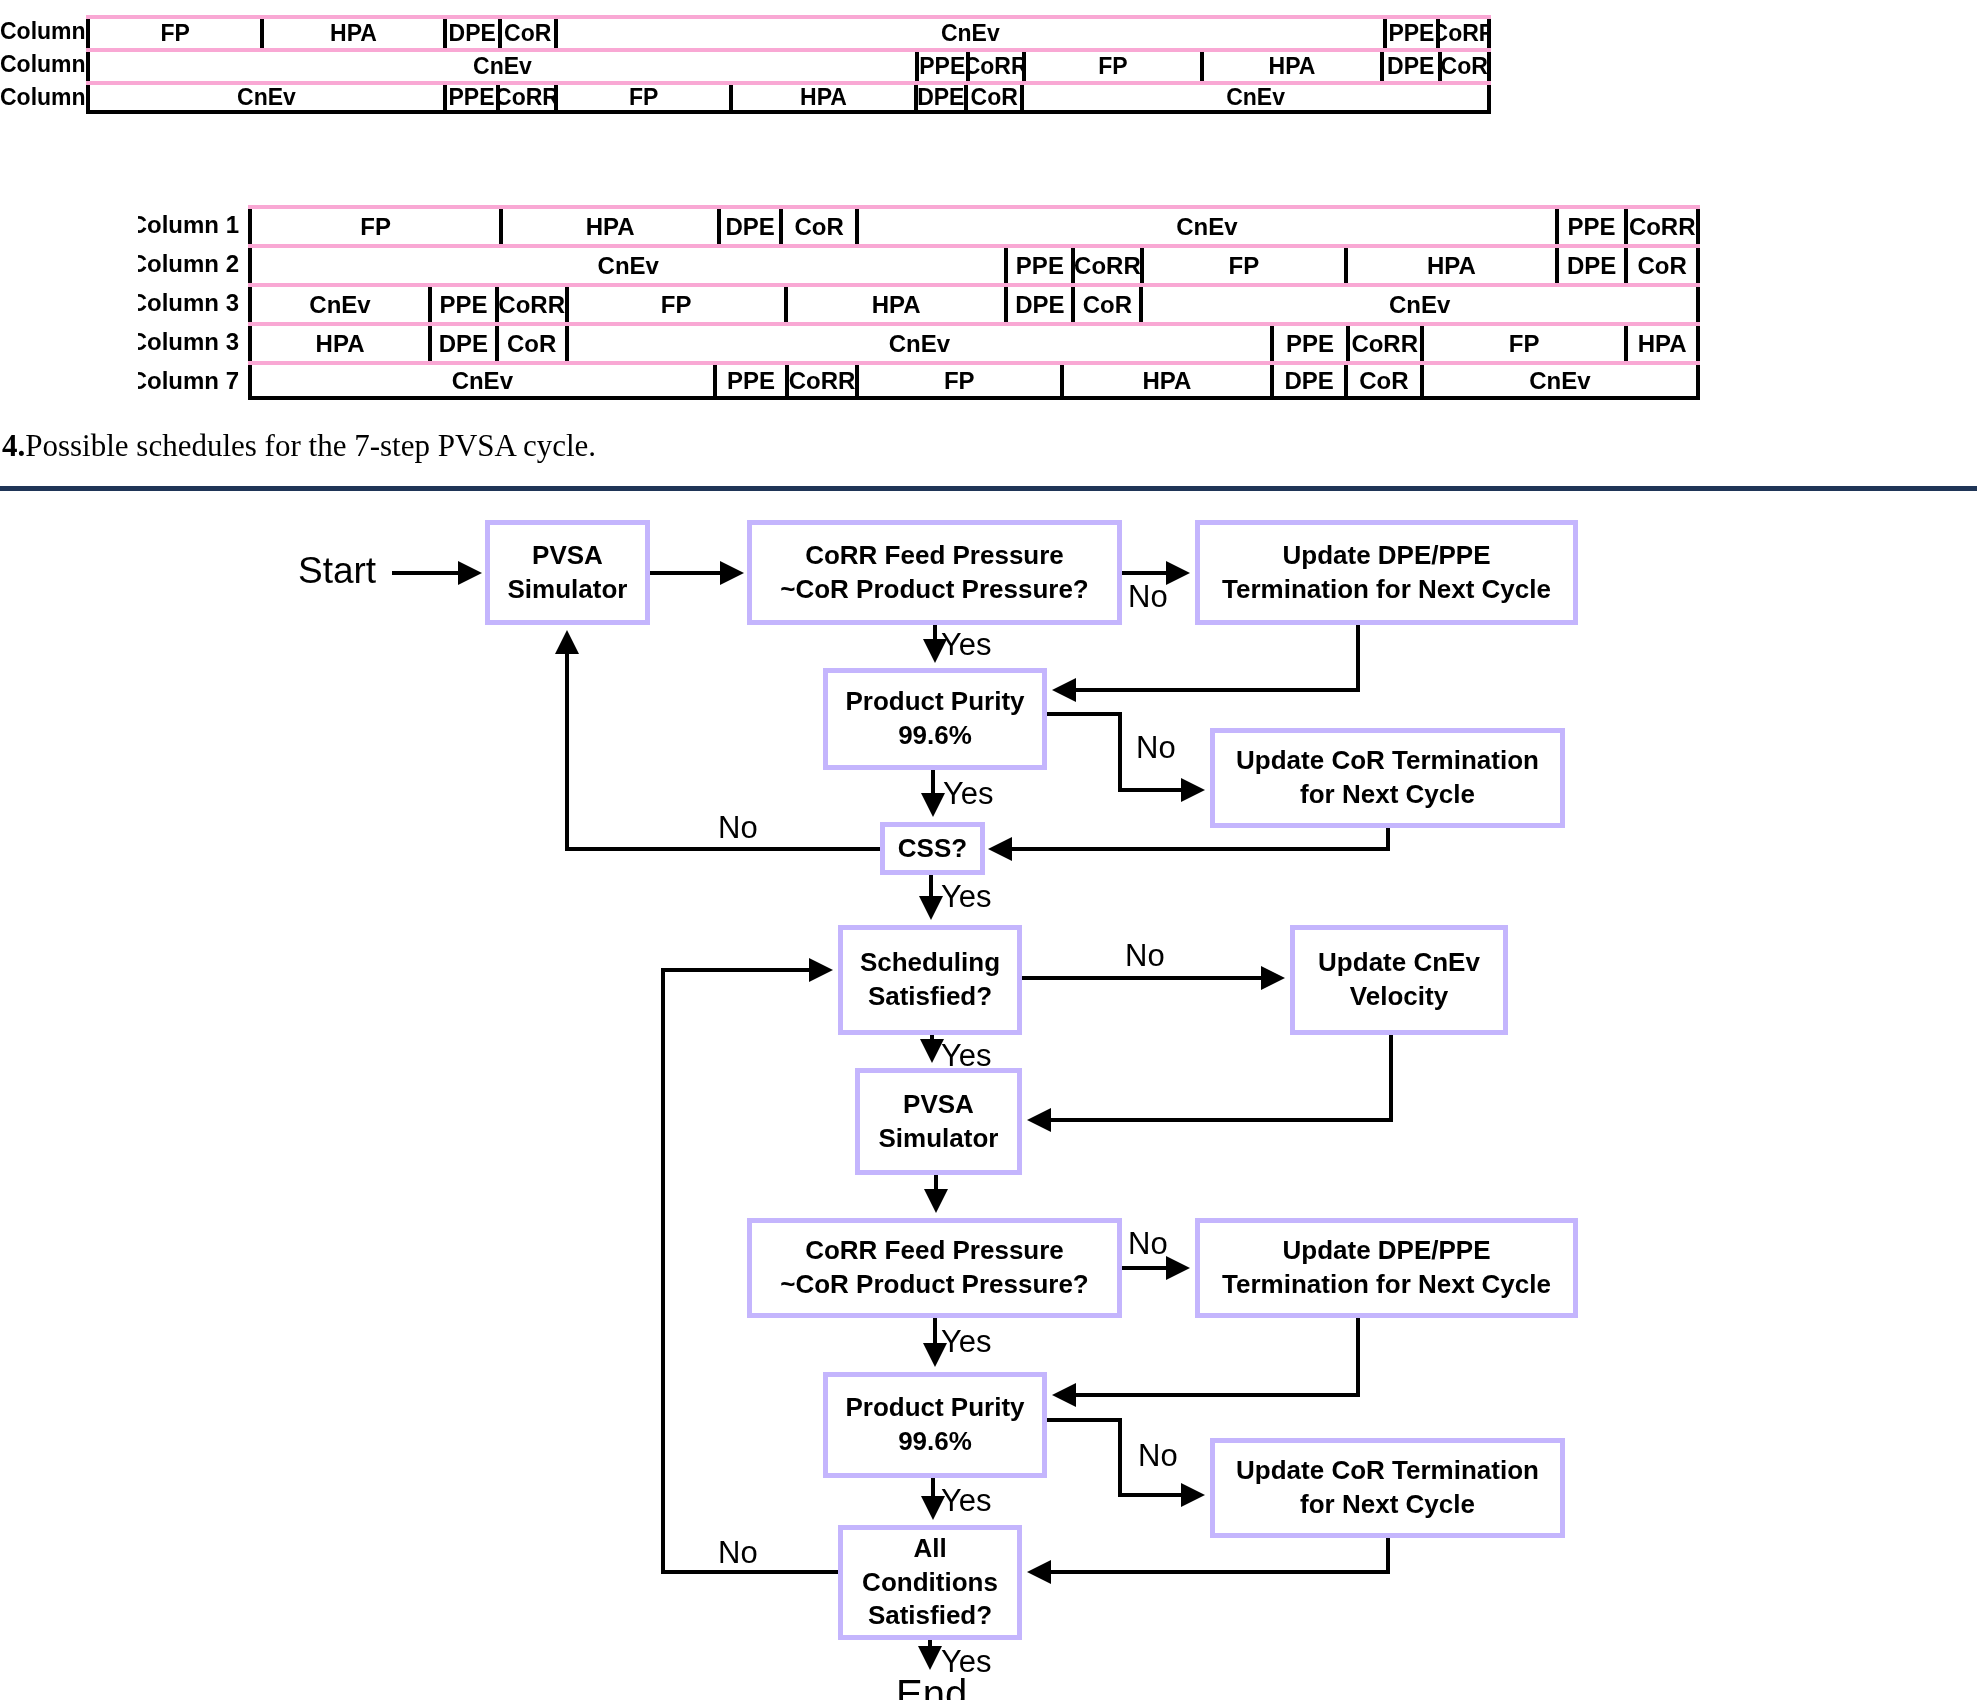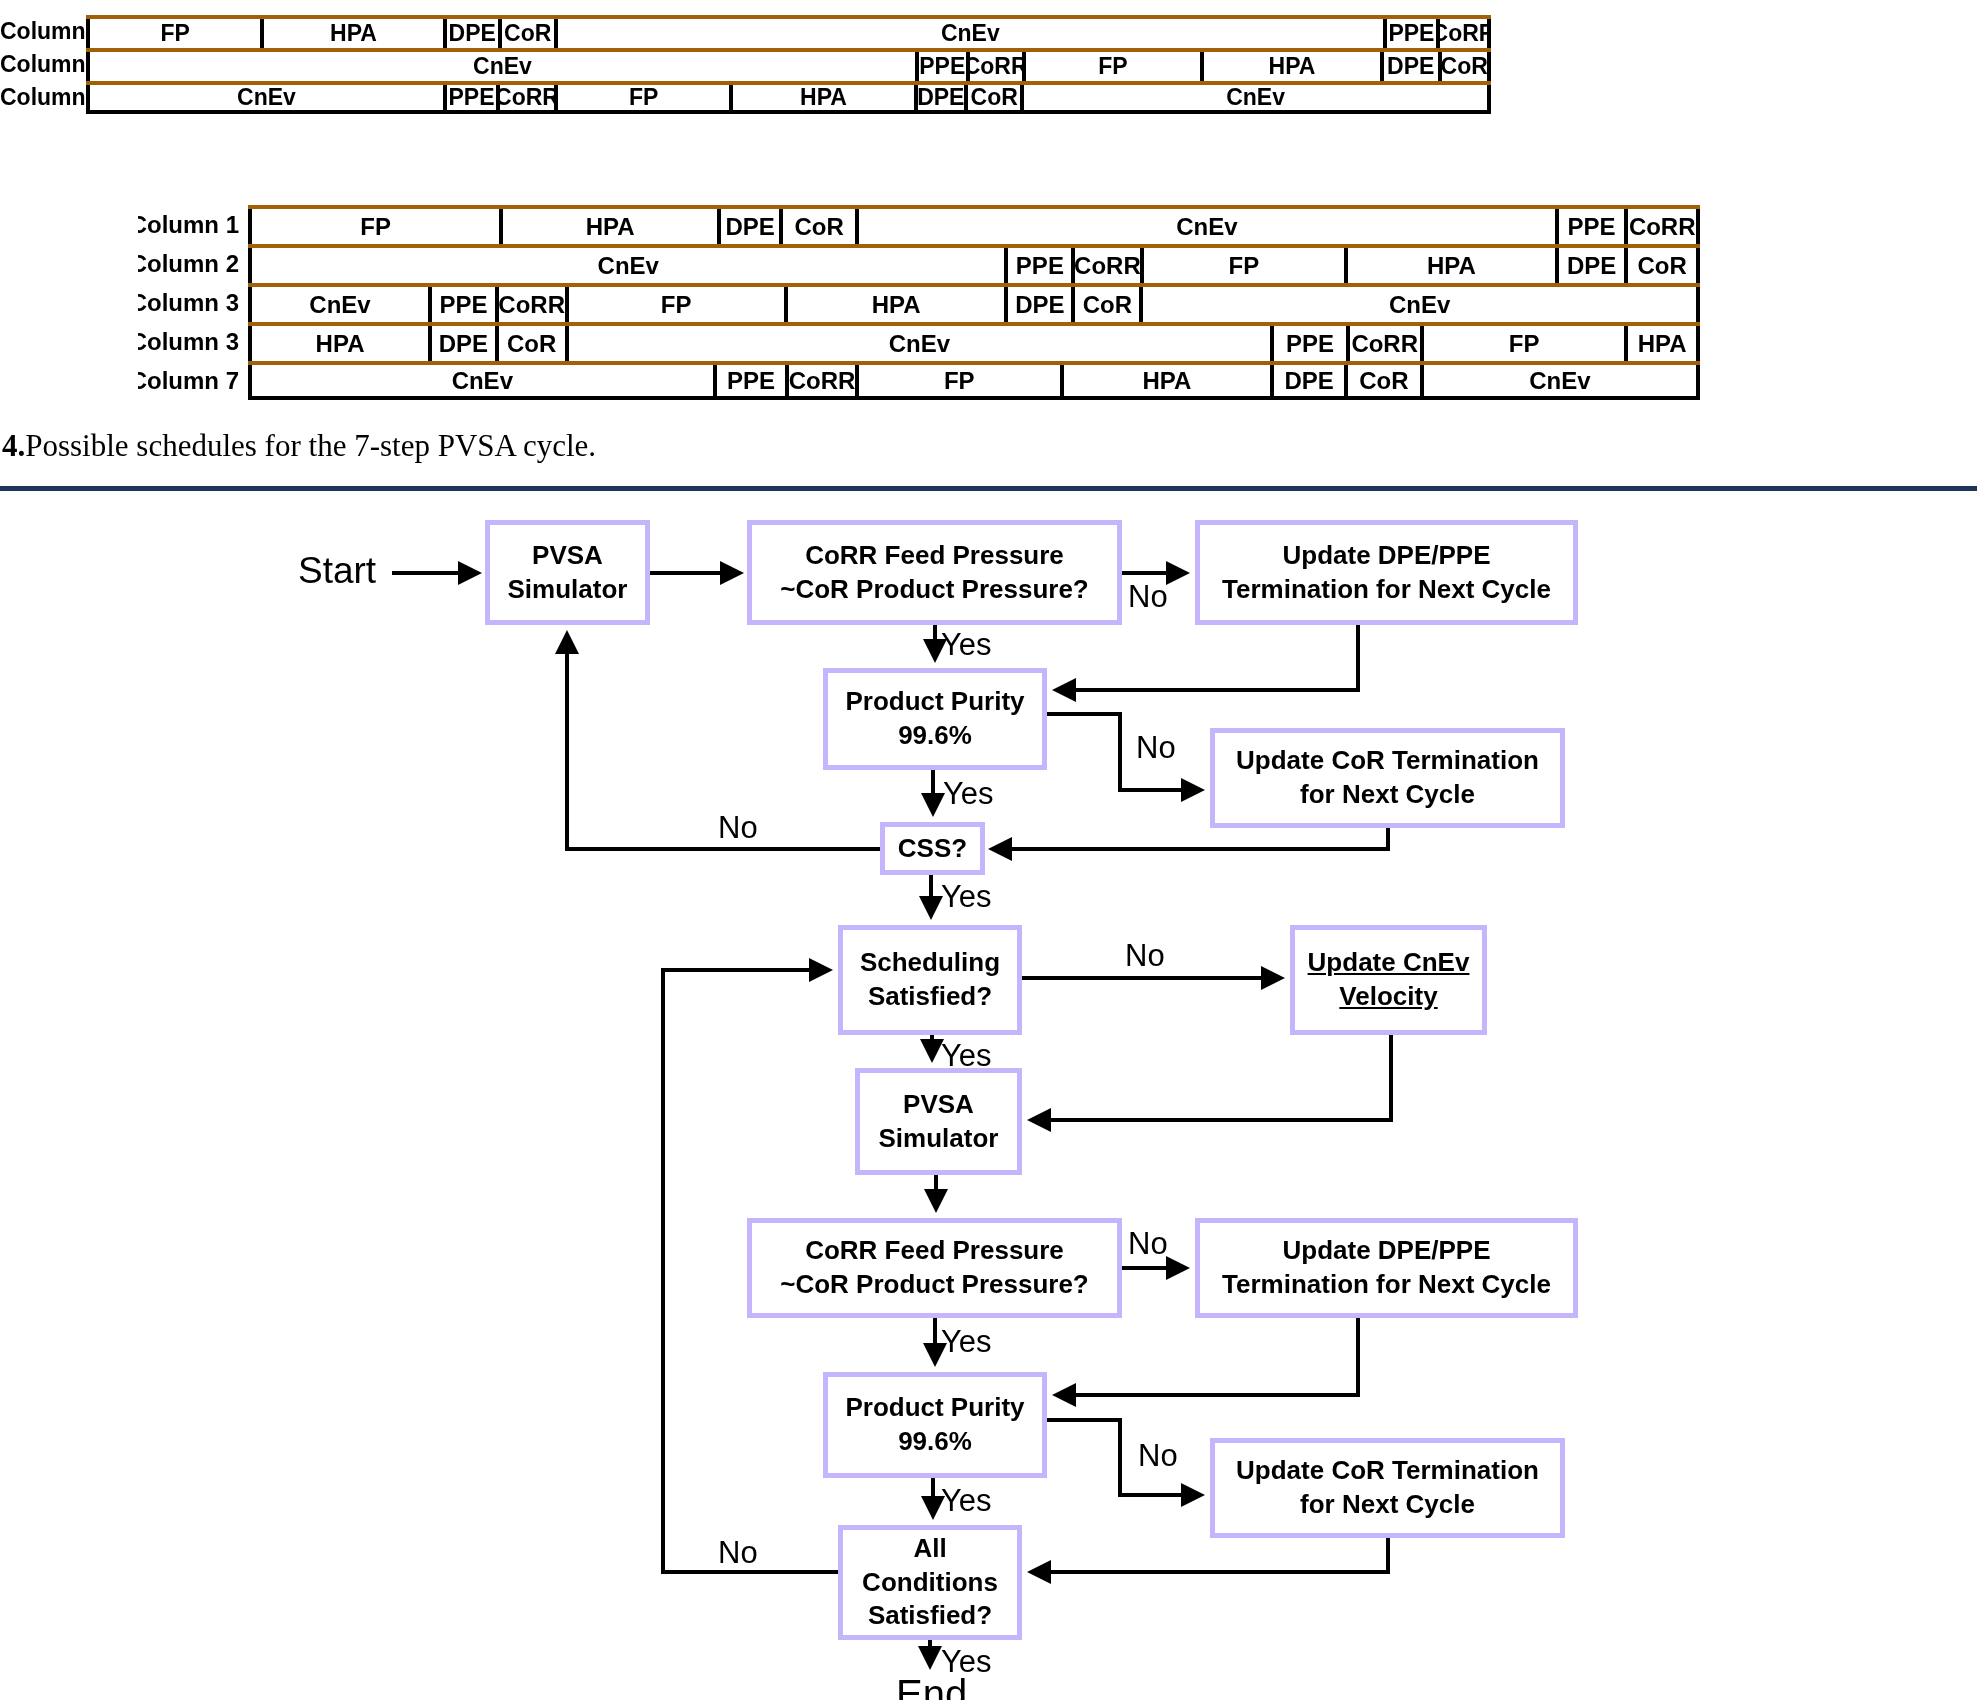--- a/index.html
+++ b/index.html
@@ -11,21 +11,21 @@
   .sched{position:absolute;}
   .srow{display:flex;align-items:stretch;}
   .sched-top .srow{height:33px;}
   .sched-bottom .srow{height:39px;}
   .slabel{
     flex:0 0 auto;display:flex;align-items:center;justify-content:flex-end;
     font-weight:bold;white-space:nowrap;overflow:hidden;box-sizing:border-box;
   }
   .sched-top .slabel{width:86px;font-size:23px;padding-right:6px;direction:rtl;}
   .sched-bottom .slabel{width:110px;font-size:24px;padding-right:9px;}
-  .scells{display:flex;flex:1;border-top:4px solid #a16207;box-sizing:border-box;background:#fff;}
+  .scells{display:flex;flex:1;border-top:4px solid #f9a8d4;box-sizing:border-box;background:#fff;}
   .srow:last-child .scells{border-bottom:4px solid #000;}
   .scell{
     box-sizing:border-box;border-left:4px solid #000;
     display:flex;align-items:center;justify-content:center;
     font-weight:bold;overflow:hidden;white-space:nowrap;
   }
   .sched-top .scell{font-size:23px;}
   .sched-bottom .scell{font-size:24px;}
   .scell:last-child{border-right:4px solid #000;}
   
@@ -203,21 +203,21 @@
 ~CoR Product Pressure?</div>
   <div class="fbox" style="left:1195px;top:520px;width:383px;height:105px;">Update DPE/PPE
 Termination for Next Cycle</div>
   <div class="fbox" style="left:823px;top:668px;width:224px;height:102px;">Product Purity
 99.6%</div>
   <div class="fbox" style="left:1210px;top:728px;width:355px;height:100px;">Update CoR Termination
 for Next Cycle</div>
   <div class="fbox" style="left:880px;top:822px;width:105px;height:53px;">CSS?</div>
   <div class="fbox" style="left:838px;top:925px;width:184px;height:110px;">Scheduling
 Satisfied?</div>
-  <div class="fbox" style="left:1290px;top:925px;width:197px;height:110px;text-decoration:underline;">Update CnEv
+  <div class="fbox" style="left:1290px;top:925px;width:218px;height:110px;">Update CnEv
 Velocity</div>
   <div class="fbox" style="left:855px;top:1068px;width:167px;height:107px;">PVSA
 Simulator</div>
   <div class="fbox" style="left:747px;top:1218px;width:375px;height:100px;">CoRR Feed Pressure
 ~CoR Product Pressure?</div>
   <div class="fbox" style="left:1195px;top:1218px;width:383px;height:100px;">Update DPE/PPE
 Termination for Next Cycle</div>
   <div class="fbox" style="left:823px;top:1372px;width:224px;height:106px;">Product Purity
 99.6%</div>
   <div class="fbox" style="left:1210px;top:1438px;width:355px;height:100px;">Update CoR Termination

